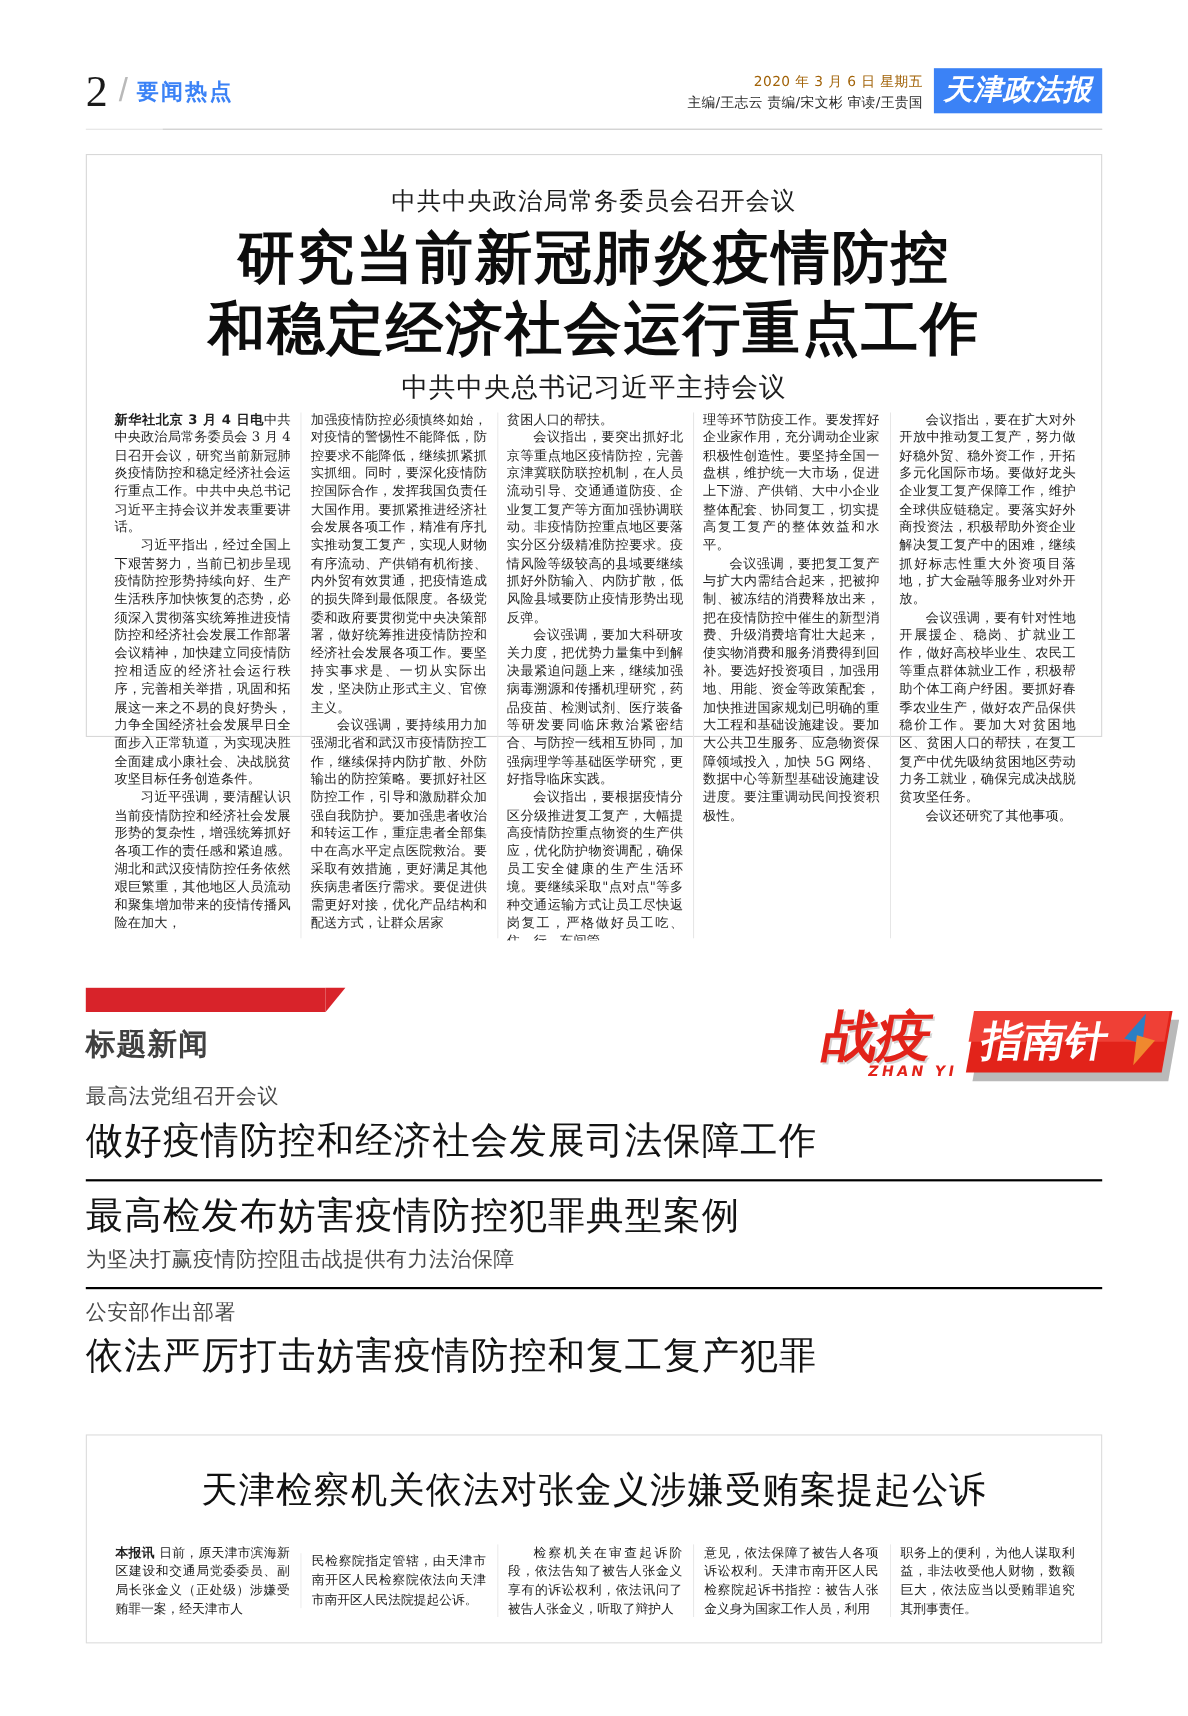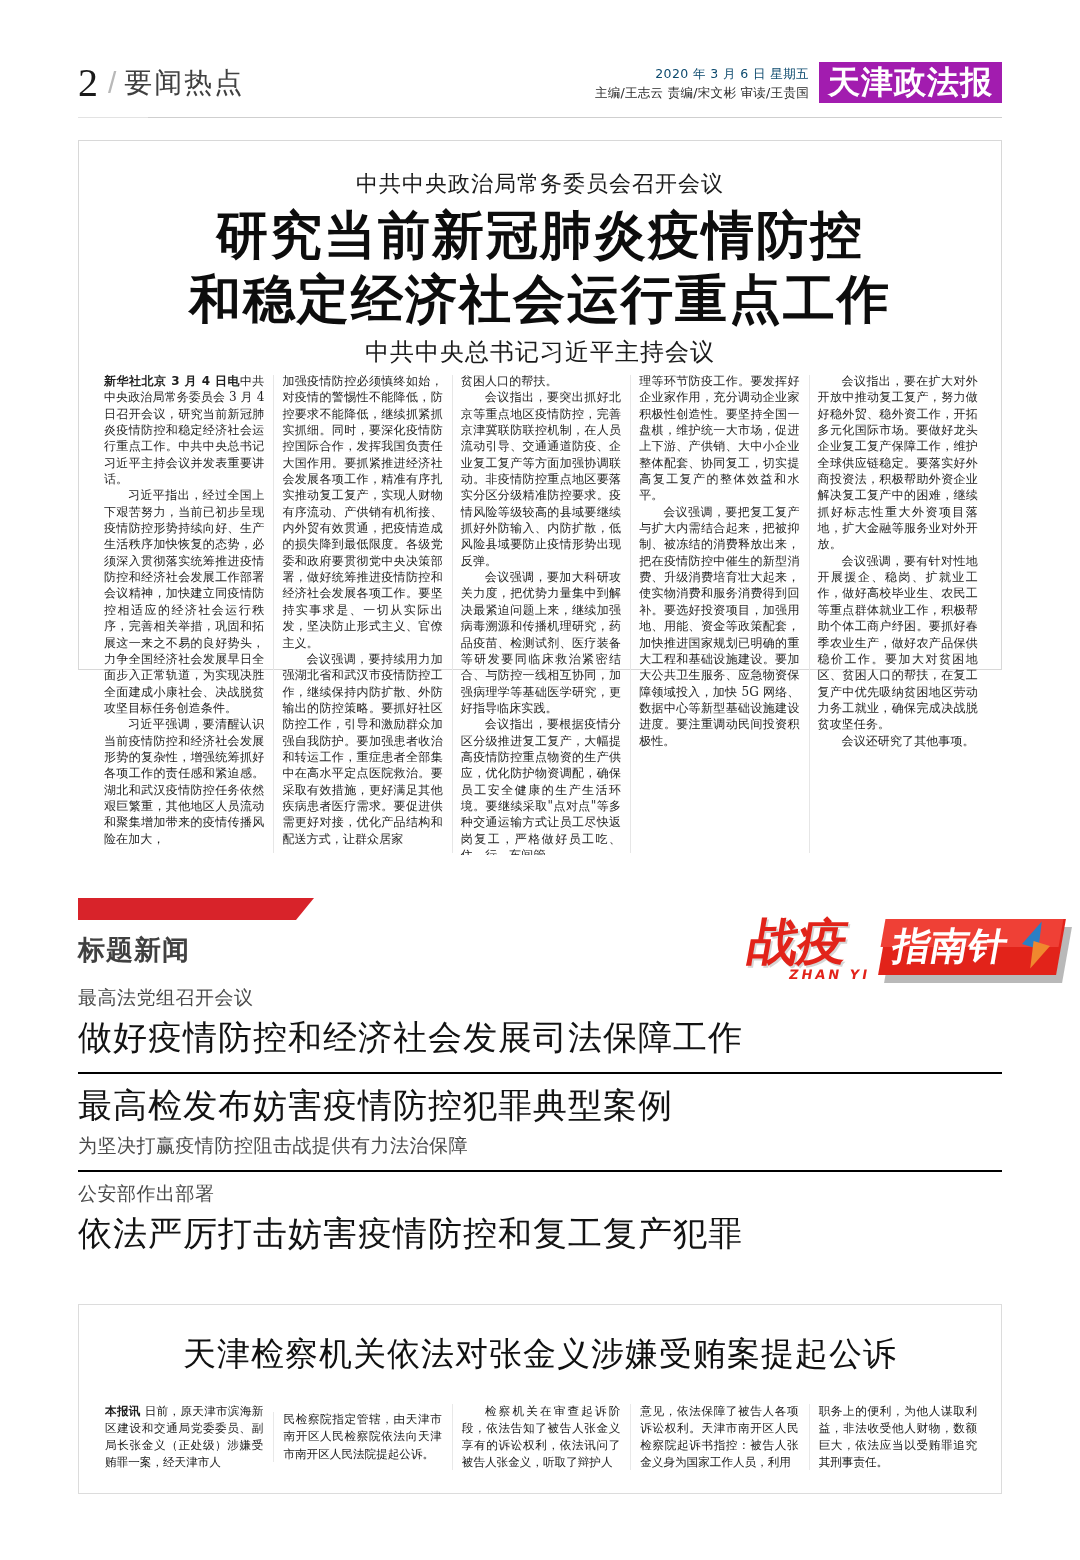--- a/index.html
+++ b/index.html
@@ -49,25 +49,25 @@
   }
   .mh-slash {
     font-size: 30px;
     line-height: 42px;
     color: #b9b9b9;
     margin: 0 8px 0 10px;
     font-family: "Liberation Sans", sans-serif;
   }
   .mh-section {
     font-family: "DejaVu Sans", "Liberation Sans", sans-serif;
-    font-weight: 400;
-    font-size: 28px;
+    font-weight: 700;
+    font-size: 20px;
     line-height: 42px;
     letter-spacing: 2px;
-    color: #404040;
+    color: #3b82f6;
   }
   .mh-rule {
     position: absolute;
     left: 70px;
     bottom: 6px;
     width: 854px;
     height: 1px;
     background: #cfcfcf;
   }
   .mh-rule2 {
@@ -86,39 +86,40 @@
     align-items: center;
   }
   .mh-meta {
     text-align: right;
     margin-right: 10px;
     font-family: "DejaVu Sans", "Liberation Sans", sans-serif;
   }
   .mh-date {
     font-size: 12.5px;
     line-height: 19px;
-    color: #0c4a6e;
+    color: #a16207;
     letter-spacing: 0.4px;
   }
   .mh-editors {
     font-size: 12.5px;
     line-height: 19px;
     color: #2a2a2a;
     letter-spacing: 0.3px;
   }
   .mh-logo {
-    background: #a21caf;
+    background: #3b82f6;
     color: #ffffff;
     font-family: "DejaVu Sans", "Liberation Sans", sans-serif;
     font-weight: 700;
-    font-size: 32px;
+    font-size: 26px;
     line-height: 34px;
     padding: 3px 9px 4px 9px;
     letter-spacing: 1px;
     white-space: nowrap;
+    font-style: italic;
   }
 
   
   .article-box {
     position: absolute;
     left: 78px;
     top: 140px;
     width: 924px;
     height: 530px;
     border: 1px solid #d8d8d8;

